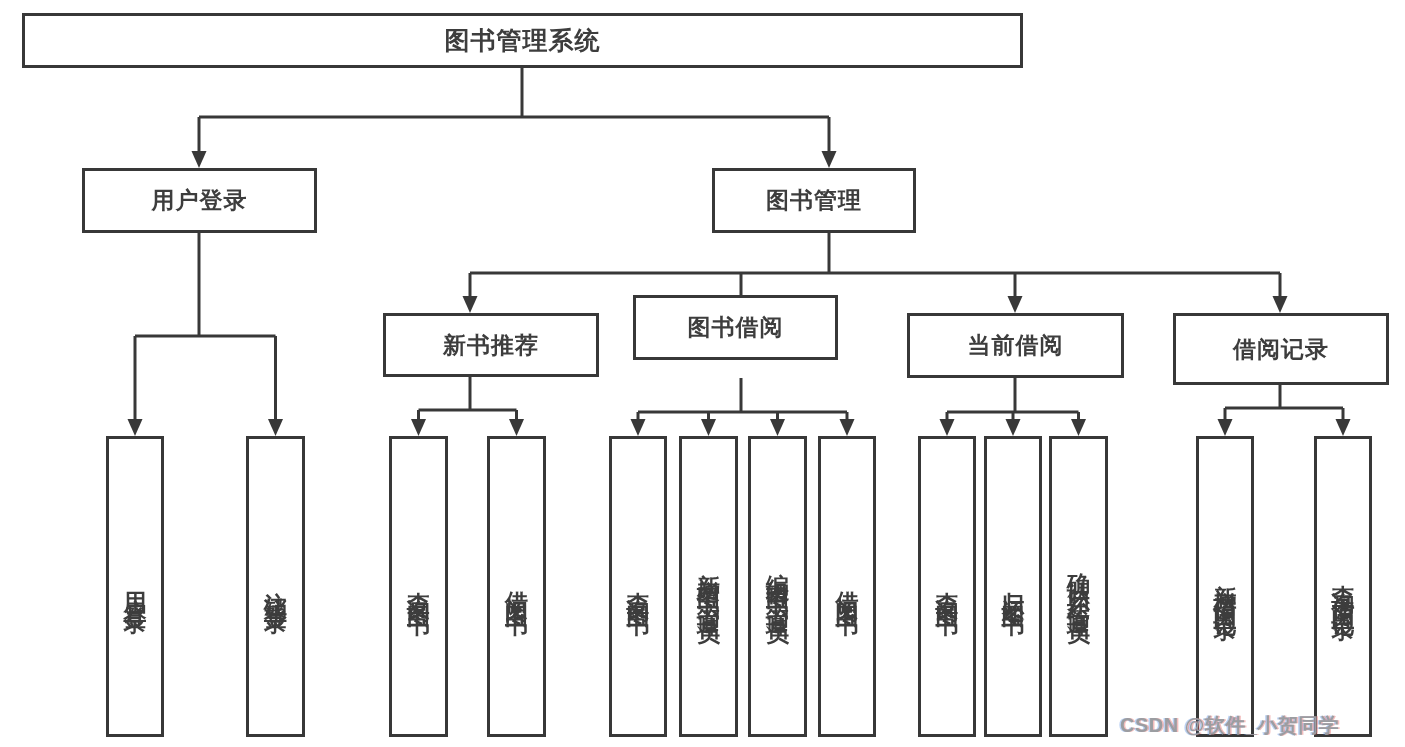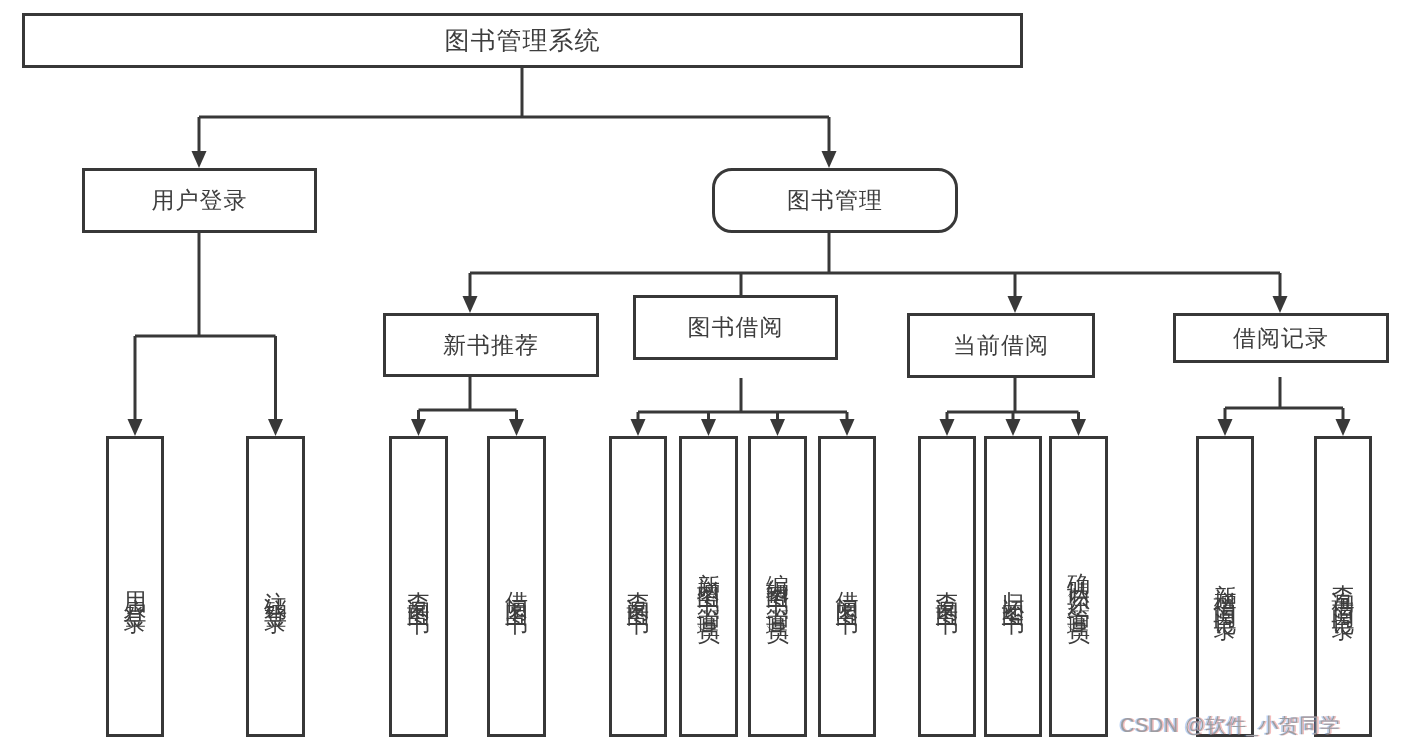--- a/index.html
+++ b/index.html
@@ -1,18 +1,18 @@
 <!DOCTYPE html>
 <html><head>
 <meta charset="utf-8">
 <style>
   html,body{margin:0;padding:0;background:#ffffff;}
   .canvas{
     position:relative;width:1405px;height:747px;background:#ffffff;overflow:hidden;
-    font-family:"Liberation Sans",sans-serif;color:#3b3b3b;
+    font-family:"Liberation Sans",sans-serif;color:#3b3b3b;font-weight:bold;
   }
   .connectors{position:absolute;left:0;top:0;width:1405px;height:747px;}
   .node{
     position:absolute;box-sizing:border-box;background:#ffffff;
     border:3px solid #383838;display:flex;align-items:center;justify-content:center;
     font-size:23px;color:#3d3d3d;letter-spacing:1px;white-space:nowrap;
   }
   .node.root{font-size:25px;}
   .leaf{
     position:absolute;box-sizing:border-box;background:#ffffff;
@@ -95,34 +95,34 @@
       <polygon points="1335.5,419 1350.5,419 1343,436" fill="#383838" stroke="none"></polygon>
   </svg>
 
   <div class="node root" style="left:22px;top:13px;width:1001px;height:55px;">
     <span>图书管理系统</span>
   </div>
 
   <div class="node" style="left:82px;top:168px;width:235px;height:65px;">
     <span>用户登录</span>
   </div>
-  <div class="node" style="left:712px;top:168px;width:246px;height:65px;border-radius:20px;">
+  <div class="node" style="left:712px;top:168px;width:204px;height:65px;">
     <span>图书管理</span>
   </div>
 
   <div class="node" style="left:362px;top:313px;width:216px;height:64px;margin-left:21px;">
     <span>新书推荐</span>
   </div>
   <div class="node" style="left:633px;top:295px;width:205px;height:65px;">
     <span>图书借阅</span>
   </div>
-  <div class="node" style="left:907px;top:313px;width:188px;height:65px;">
+  <div class="node" style="left:907px;top:313px;width:217px;height:65px;">
     <span>当前借阅</span>
   </div>
-  <div class="node" style="left:1173px;top:313px;width:216px;height:50px;">
+  <div class="node" style="left:1173px;top:313px;width:216px;height:72px;">
     <span>借阅记录</span>
   </div>
 
   <div class="leaf" style="left:106px;top:436px;width:58px;height:301px;">
     <span class="v-text">用户登录</span>
   </div>
   <div class="leaf" style="left:246px;top:436px;width:59px;height:301px;">
     <span class="v-text">注销登录</span>
   </div>
   <div class="leaf" style="left:389px;top:436px;width:59px;height:301px;">

